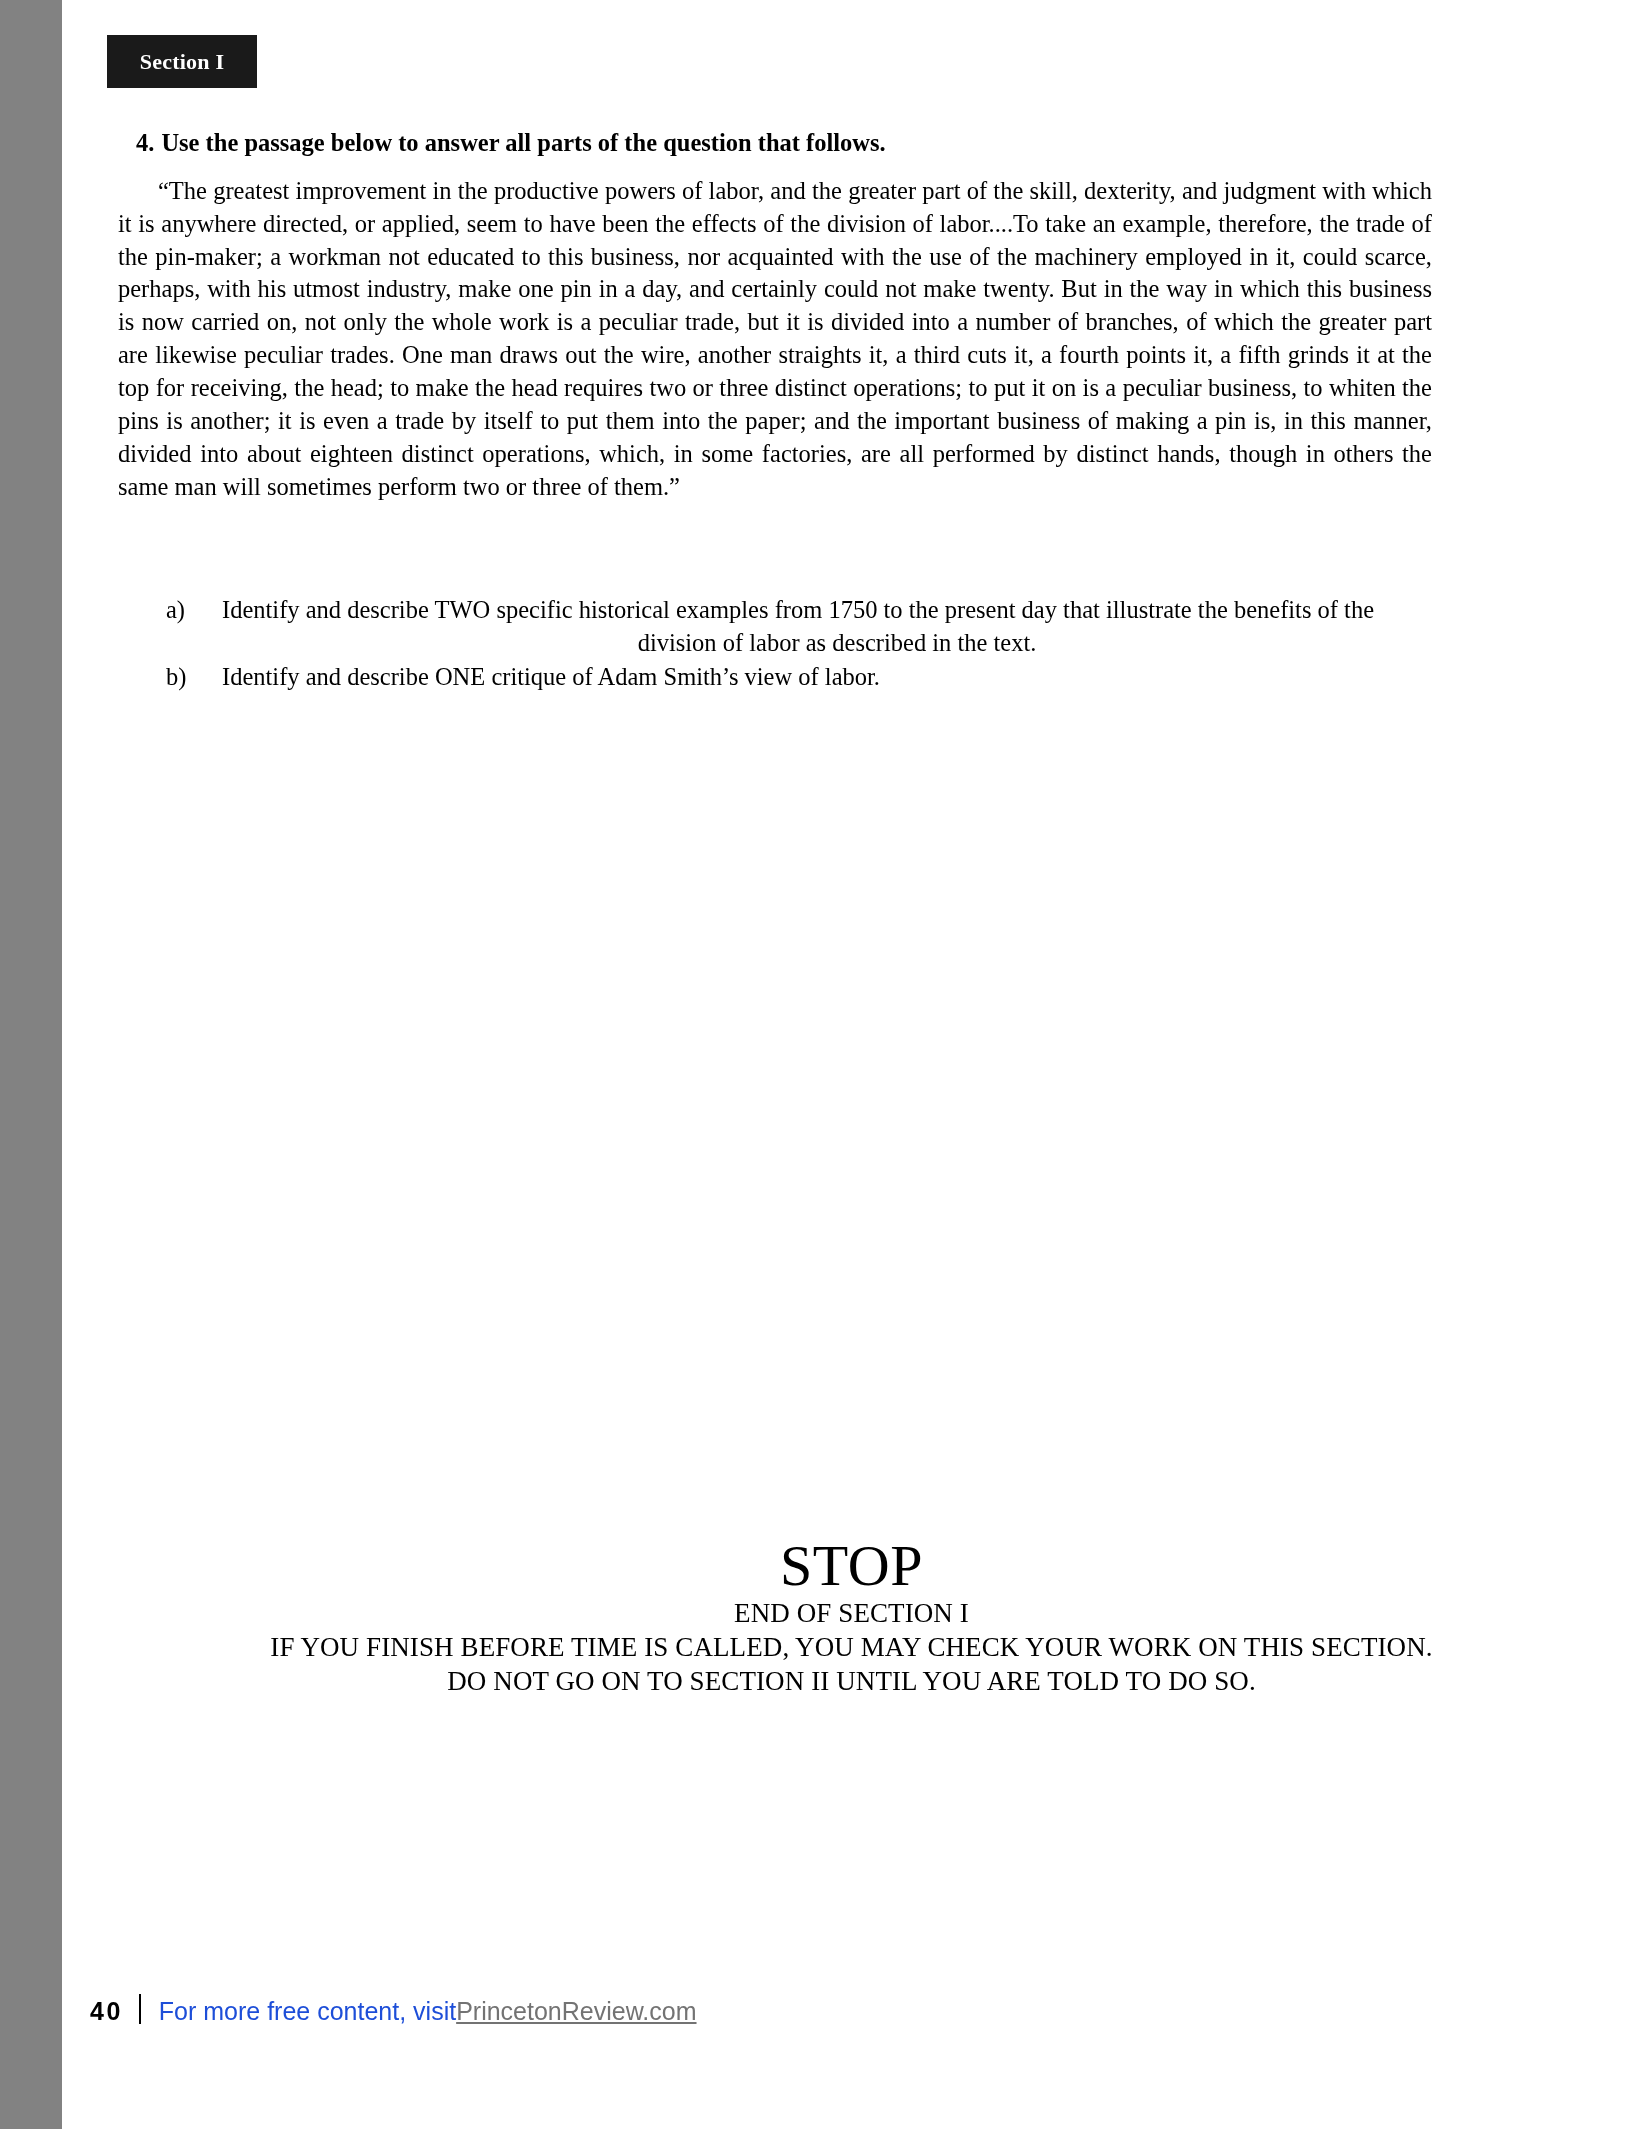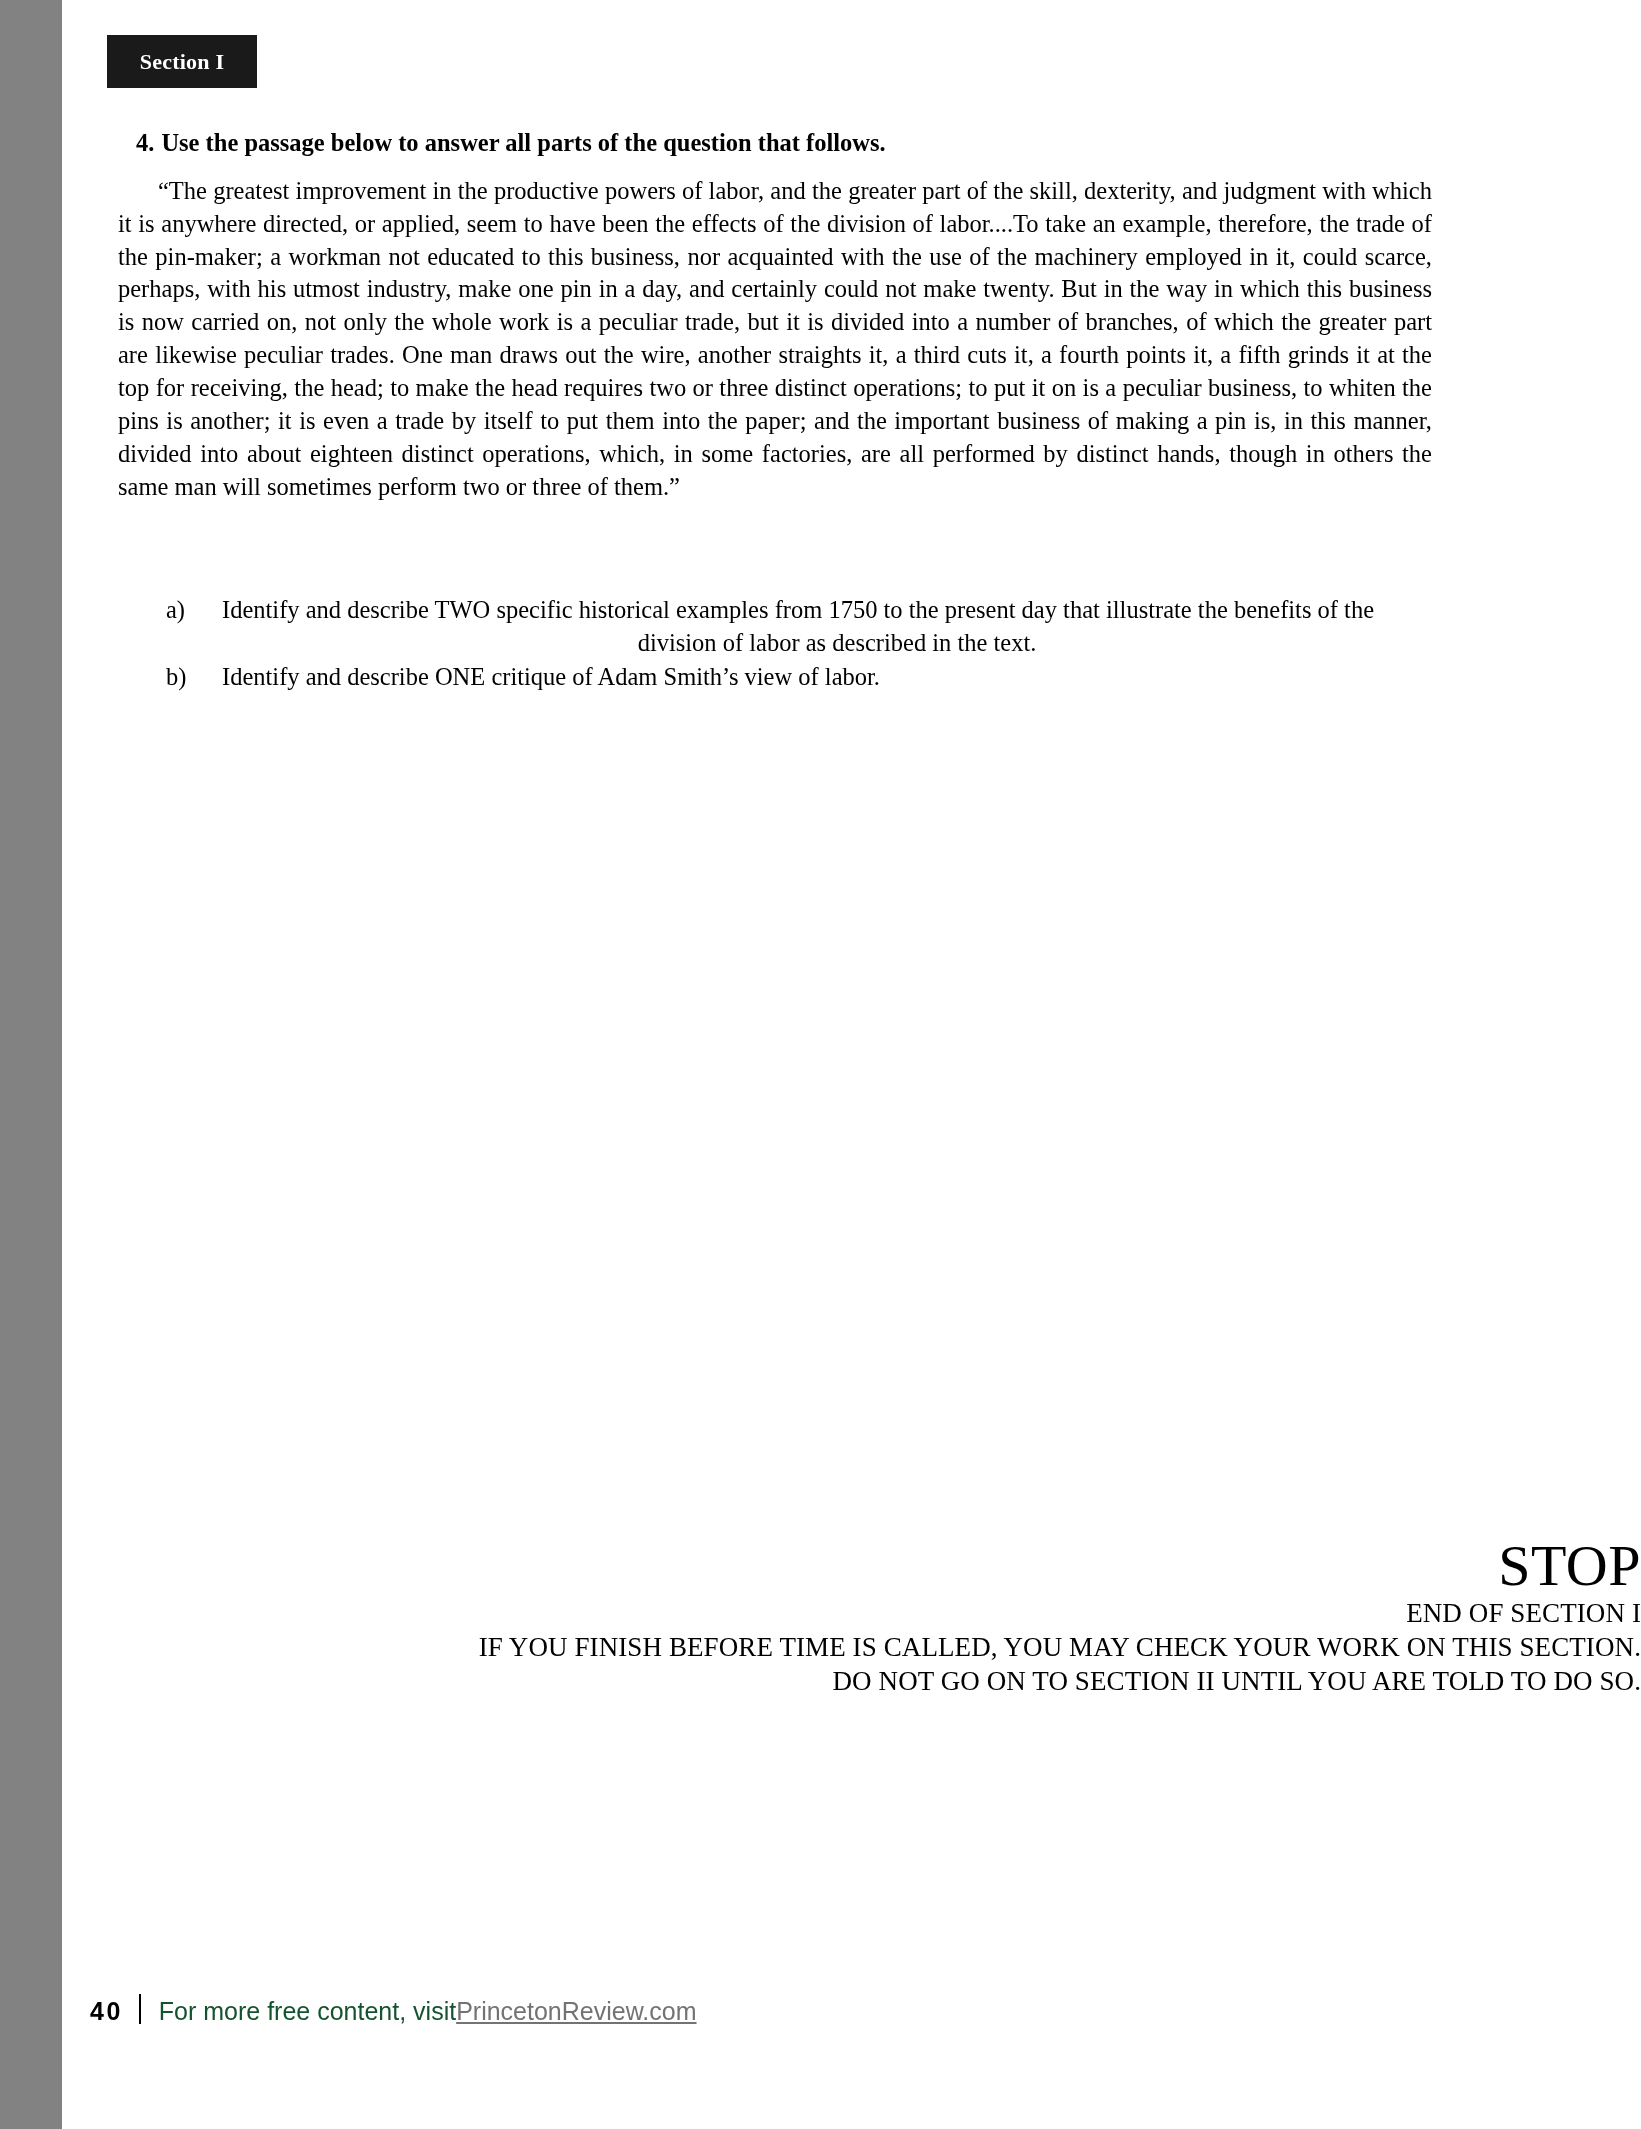--- a/index.html
+++ b/index.html
@@ -121,21 +121,21 @@
     padding-left: 20px;
     text-align: center;
   }
 
   
   #stop-block {
     position: absolute;
     left: 0;
     top: 1536px;
     width: 1579px;
-    text-align: right;
+    text-align: center;
   }
   #stop-block .stop-word {
     font-size: 58px;
     line-height: 1.04;
     letter-spacing: 0.5px;
     margin: 0;
   }
   #stop-block .stop-line {
     font-size: 27px;
     line-height: 1.26;
@@ -162,21 +162,21 @@
     display: inline-block;
     width: 2px;
     height: 30px;
     background: #000000;
     margin: 0 18px 0 16px;
     position: relative;
     top: 4px;
   }
   #footer .footer-text {
     font-size: 25px;
-    color: #14532d;
+    color: #1d4ed8;
     font-weight: 300;
   }
   #footer .footer-link {
     font-size: 25px;
     color: #737373;
     text-decoration: underline;
     font-weight: 300;
   }
 </style>
 </head>

